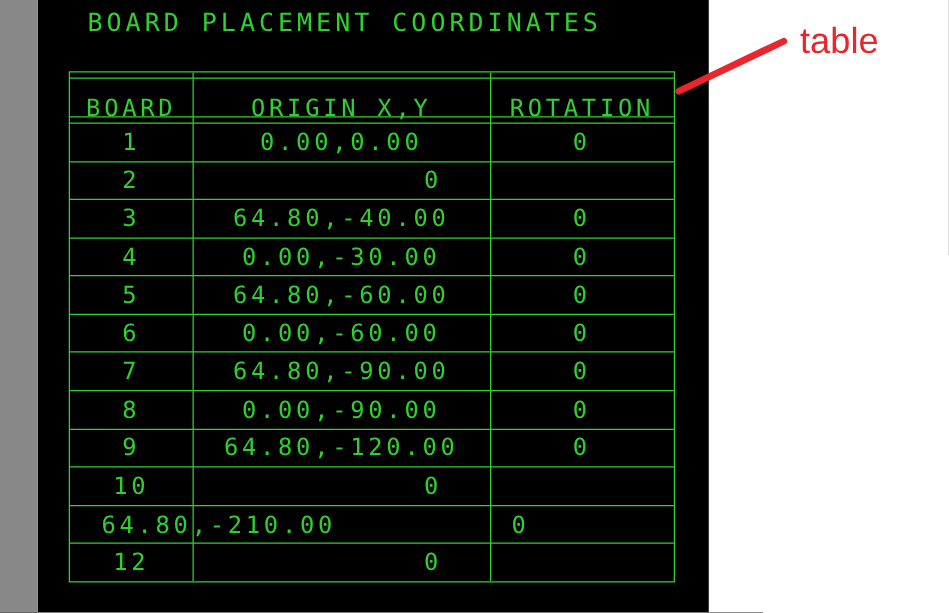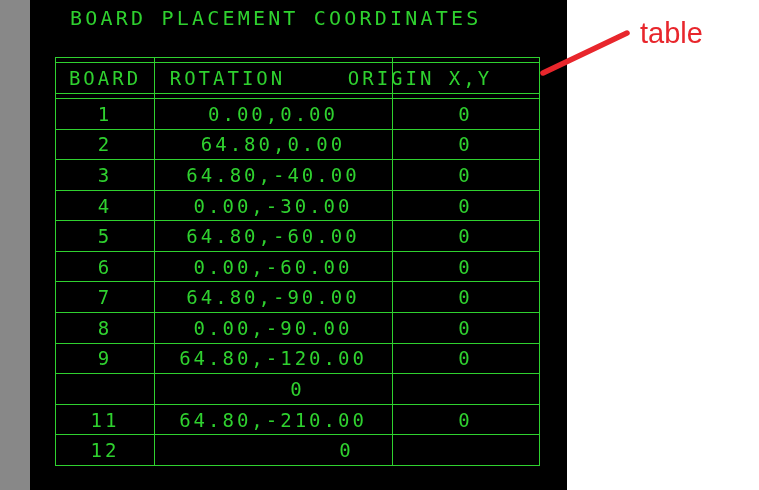--- a/index.html
+++ b/index.html
@@ -45,20 +45,21 @@
     width: 1px;
     background: var(--green);
   }
   .vline1 { left: 98px; }
   .vline2 { left: 336px; }
   .header-row {
     position: relative;
     display: flex;
     height: 41px;
     border-bottom: 1px solid var(--green);
+    align-items: flex-end;
   }
   .header-row::before, .header-row::after {
     content: "";
     position: absolute;
     left: 0; right: 0;
     height: 1px;
     background: var(--green);
   }
   .header-row::before { top: 4px; }
   .header-row::after  { bottom: 4px; }
@@ -108,33 +109,32 @@
 <div class="page">
 
   <div class="cad-panel">
 
     <div class="cad-title">BOARD PLACEMENT COORDINATES</div>
 
     <div class="cad-table">
 
       <div class="header-row">
         <div class="cell c1 hdr">BOARD</div>
+        <div class="cell c2 hdr">ORIGIN X,Y</div>
         <div class="cell c3 hdr">ROTATION</div>
-        <div class="cell c2 hdr">ORIGIN X,Y</div>
       </div>
 
       <div class="tbody" id="table-body">
           <div class="trow">
             <div class="cell c1">1</div>
             <div class="cell c2">0.00,0.00</div>
             <div class="cell c3">0</div>
           </div>
           <div class="trow">
             <div class="cell c1">2</div>
-            <div class="cell c2">64.80,0.00</div>
             <div class="cell c3">0</div>
           </div>
           <div class="trow">
             <div class="cell c1">3</div>
             <div class="cell c2">64.80,-40.00</div>
             <div class="cell c3">0</div>
           </div>
           <div class="trow">
             <div class="cell c1">4</div>
             <div class="cell c2">0.00,-30.00</div>
@@ -159,24 +159,24 @@
             <div class="cell c1">8</div>
             <div class="cell c2">0.00,-90.00</div>
             <div class="cell c3">0</div>
           </div>
           <div class="trow">
             <div class="cell c1">9</div>
             <div class="cell c2">64.80,-120.00</div>
             <div class="cell c3">0</div>
           </div>
           <div class="trow">
+            <div class="cell c1">10</div>
             <div class="cell c3">0</div>
           </div>
           <div class="trow">
-            <div class="cell c1">11</div>
             <div class="cell c2">64.80,-210.00</div>
             <div class="cell c3">0</div>
           </div>
           <div class="trow">
             <div class="cell c1">12</div>
             <div class="cell c3">0</div>
           </div>
         </div>
 
       <div class="vline vline1"></div>

